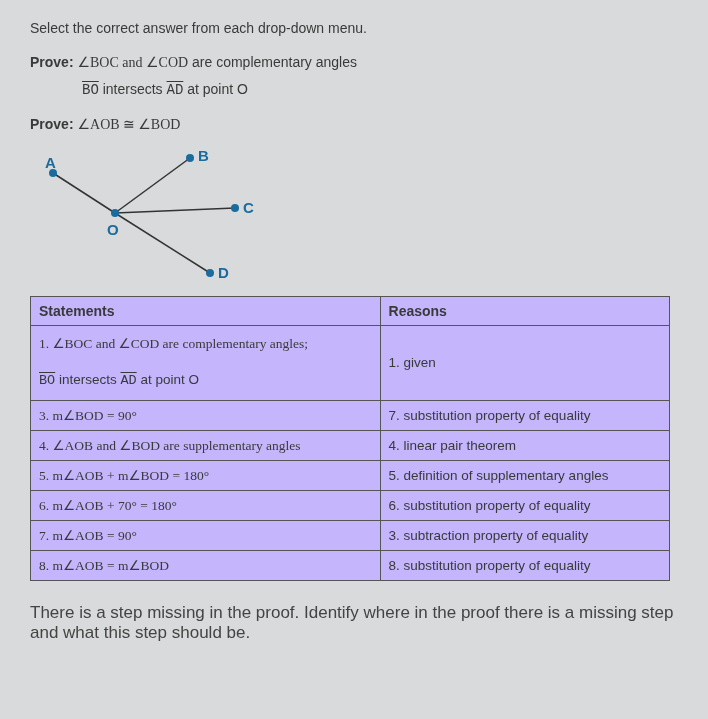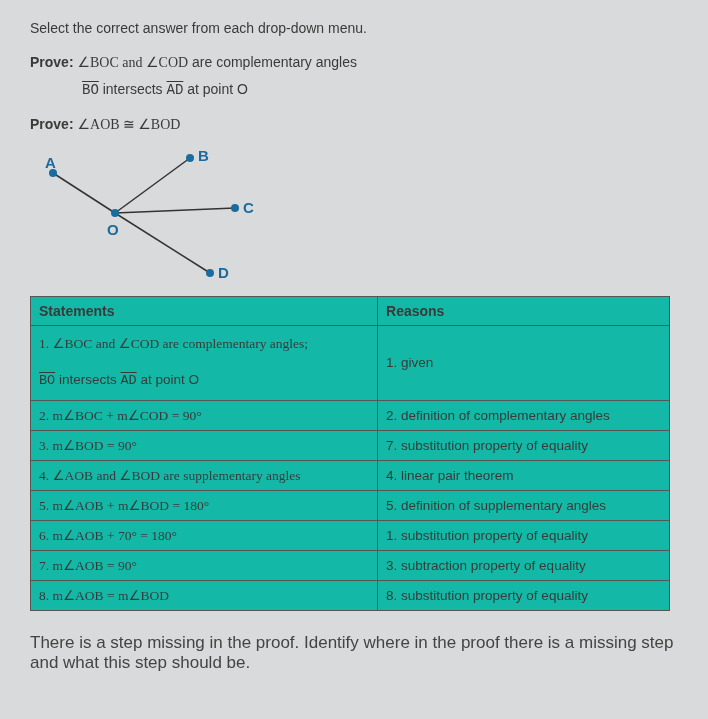--- a/index.html
+++ b/index.html
@@ -46,21 +46,21 @@
     .prove-label {
       font-weight: bold;
     }
     .diagram {
       margin: 10px 0 10px 5px;
     }
     .proof-table {
       border-collapse: collapse;
       width: 640px;
       margin-top: 5px;
-      background: #14b8a6;
+      background: #c4b5fd;
     }
     .proof-table td, .proof-table th {
       border: 1px solid #555;
       padding: 6px 8px;
       text-align: left;
       font-size: 13.5px;
       font-weight: normal;
       vertical-align: middle;
     }
     .proof-table th {
@@ -129,38 +129,34 @@
       <div class="row1-content">
         <div><span class="math-text">1. ∠BOC and ∠COD are complementary angles;</span></div>
         <div style="margin-top:12px;">
           <span class="line-segment">BO</span><span> intersects </span><span class="line-segment">AD</span><span> at point O</span>
         </div>
       </div>
     </td>
     <td>1. given</td>
   </tr>
   <tr>
-    <td class="math-text">2. m∠BOC + m∠COD = 90°</td>
-    <td>2. definition of complementary angles</td>
-  </tr>
-  <tr>
     <td class="math-text">3. m∠BOD = 90°</td>
     <td>7. substitution property of equality</td>
   </tr>
   <tr>
     <td class="math-text">4. ∠AOB and ∠BOD are supplementary angles</td>
     <td>4. linear pair theorem</td>
   </tr>
   <tr>
     <td class="math-text">5. m∠AOB + m∠BOD = 180°</td>
     <td>5. definition of supplementary angles</td>
   </tr>
   <tr>
     <td class="math-text">6. m∠AOB + 70° = 180°</td>
-    <td>1. substitution property of equality</td>
+    <td>6. substitution property of equality</td>
   </tr>
   <tr>
     <td class="math-text">7. m∠AOB = 90°</td>
     <td>3. subtraction property of equality</td>
   </tr>
   <tr>
     <td class="math-text">8. m∠AOB = m∠BOD</td>
     <td>8. substitution property of equality</td>
   </tr>
 </tbody>

